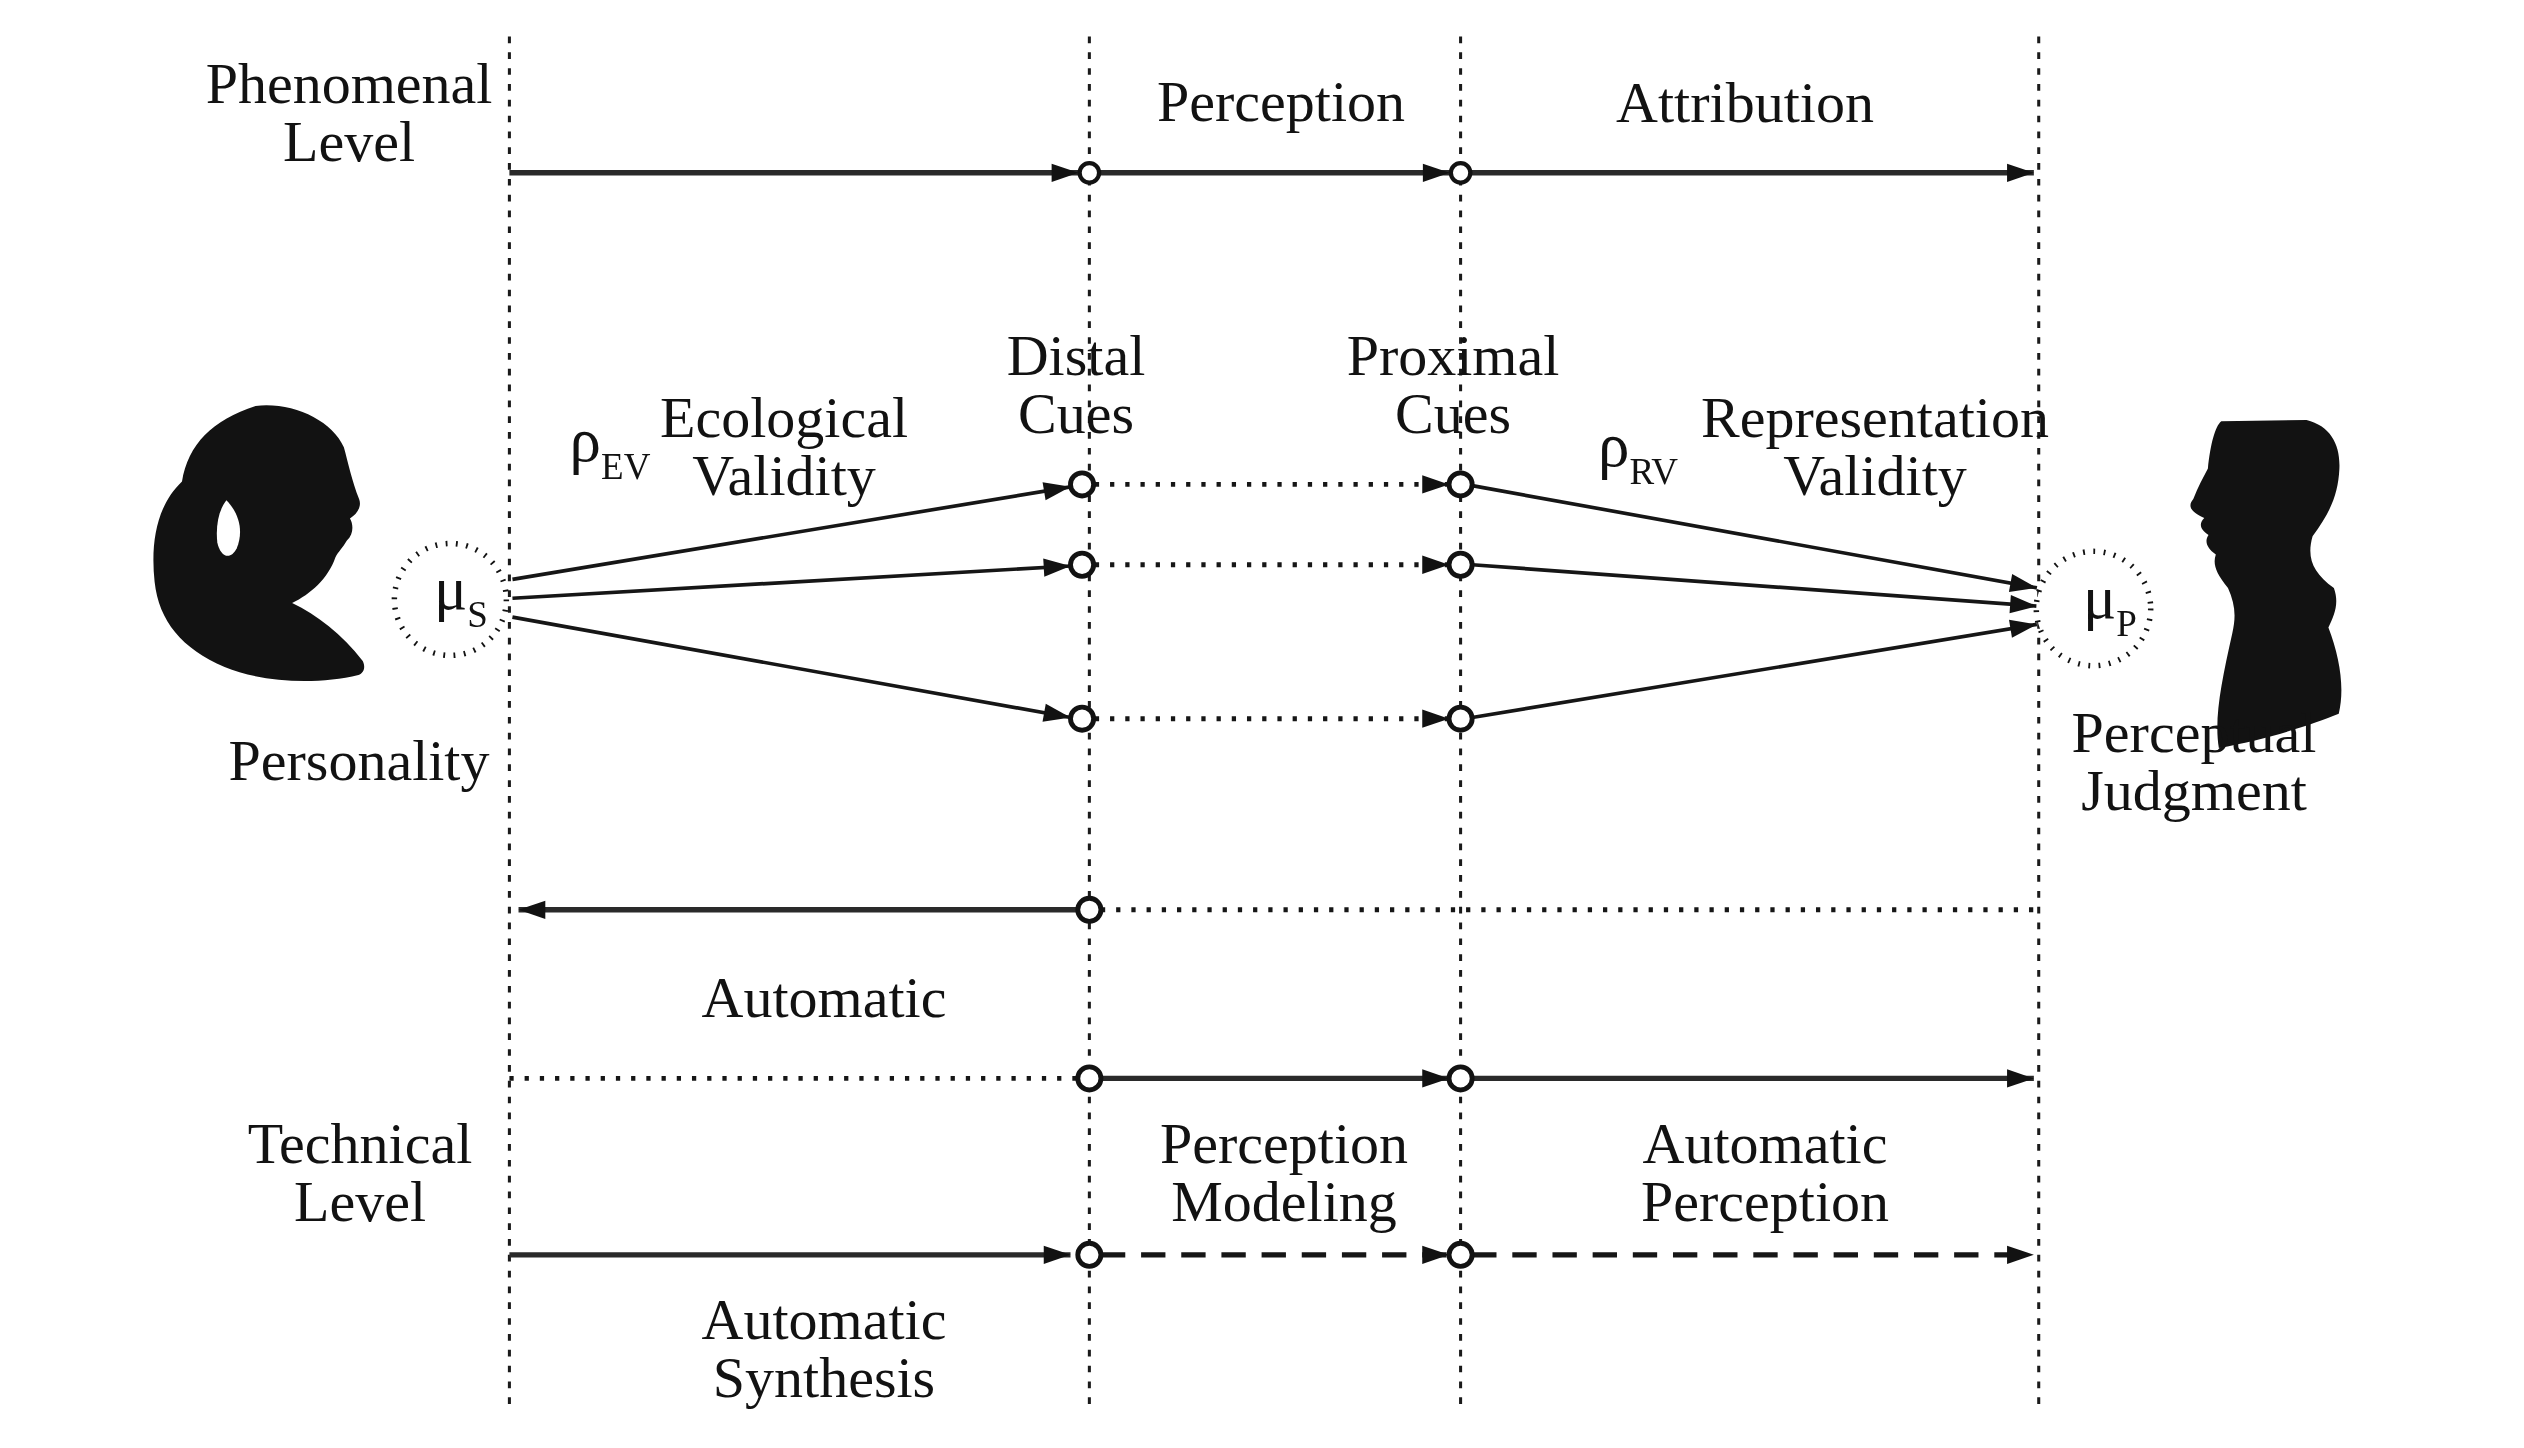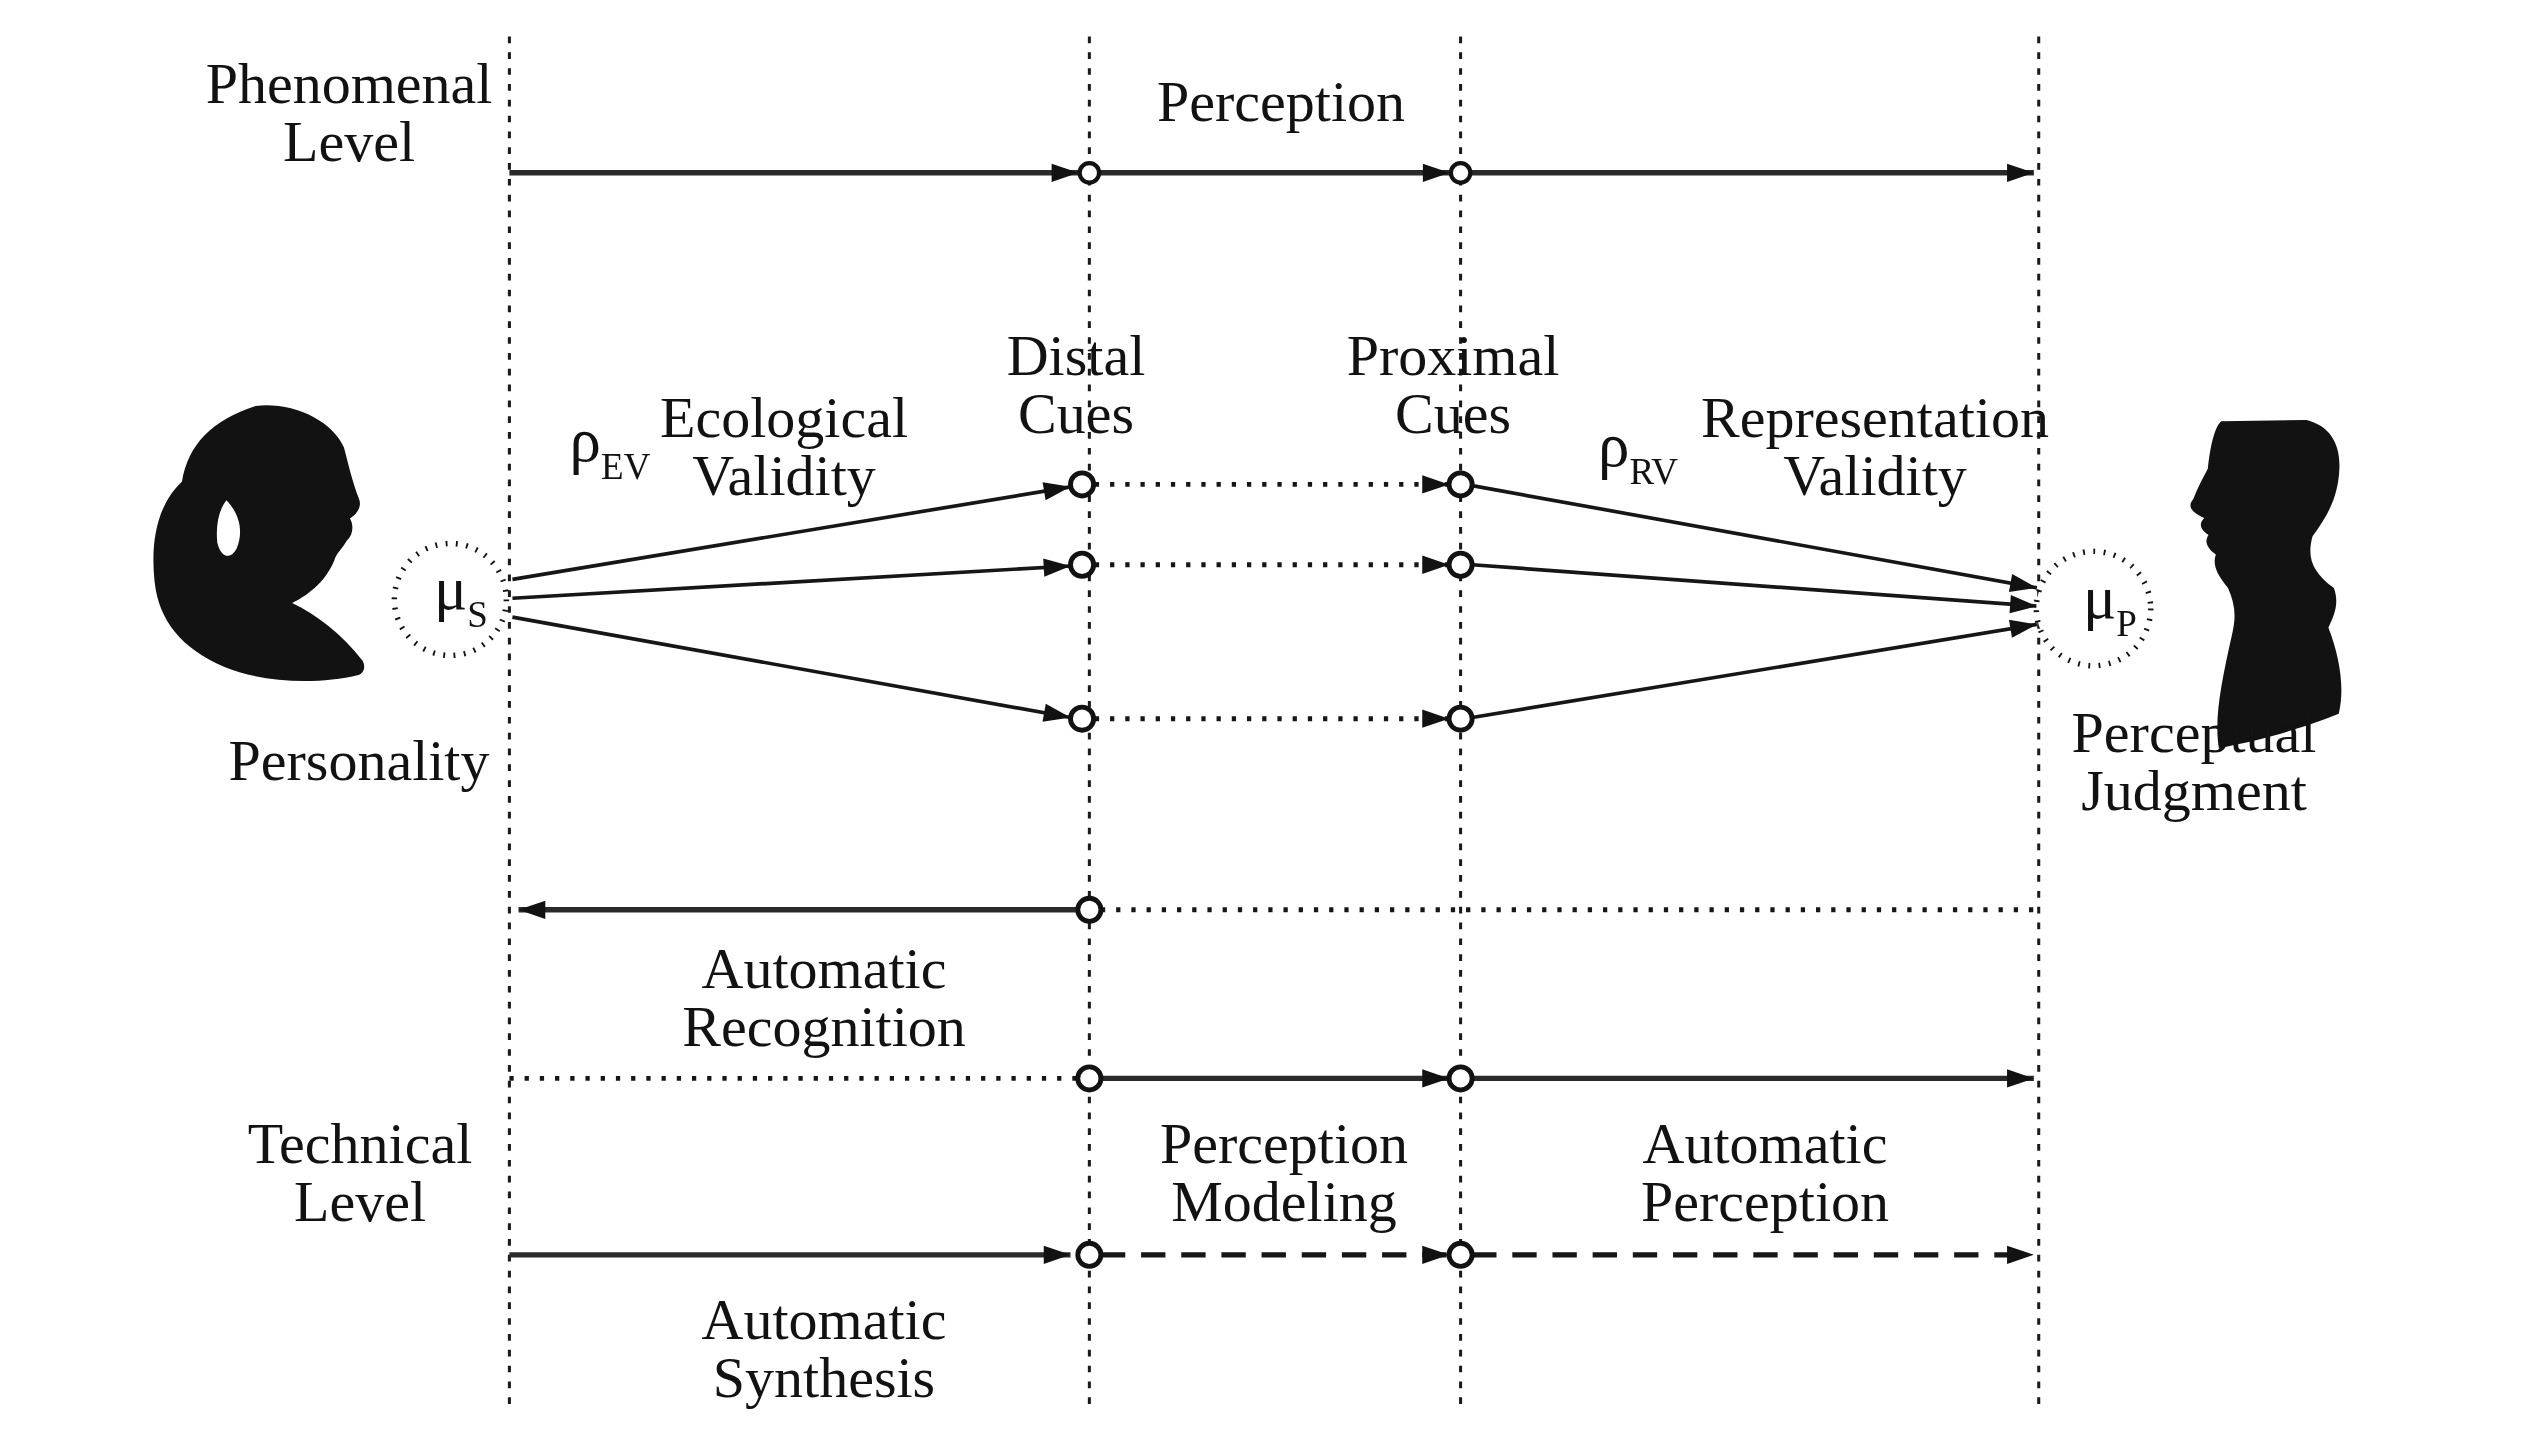--- a/index.html
+++ b/index.html
@@ -132,20 +132,21 @@
       <circle cx="2400" cy="2062" r="19" fill="#ffffff" stroke="#121212" stroke-width="8"></circle>
     </g>
   </svg>
 
   <div class="lbl" style="left:337px;top:113px">
     <div>Phenomenal</div>
     <div>Level</div>
   </div>
 
   <div class="lbl" style="left:1269px;top:102px">Perception</div>
+  <div class="lbl" style="left:1733px;top:103px">Attribution</div>
 
   <div class="lbl" style="left:1064px;top:385px">
     <div>Distal</div>
     <div>Cues</div>
   </div>
 
   <div class="lbl" style="left:1441px;top:385px">
     <div>Proximal</div>
     <div>Cues</div>
   </div>
@@ -178,21 +179,20 @@
 
   <div class="lbl" style="left:347px;top:761px">Personality</div>
 
   <div class="lbl" style="left:2182px;top:762px">
     <div>Perceptual</div>
     <div>Judgment</div>
   </div>
 
   <div class="lbl" style="left:812px;top:998px">
     <div>Automatic</div>
-    <div>Recognition</div>
   </div>
 
   <div class="lbl" style="left:348px;top:1173px">
     <div>Technical</div>
     <div>Level</div>
   </div>
 
   <div class="lbl" style="left:1272px;top:1173px">
     <div>Perception</div>
     <div>Modeling</div>

